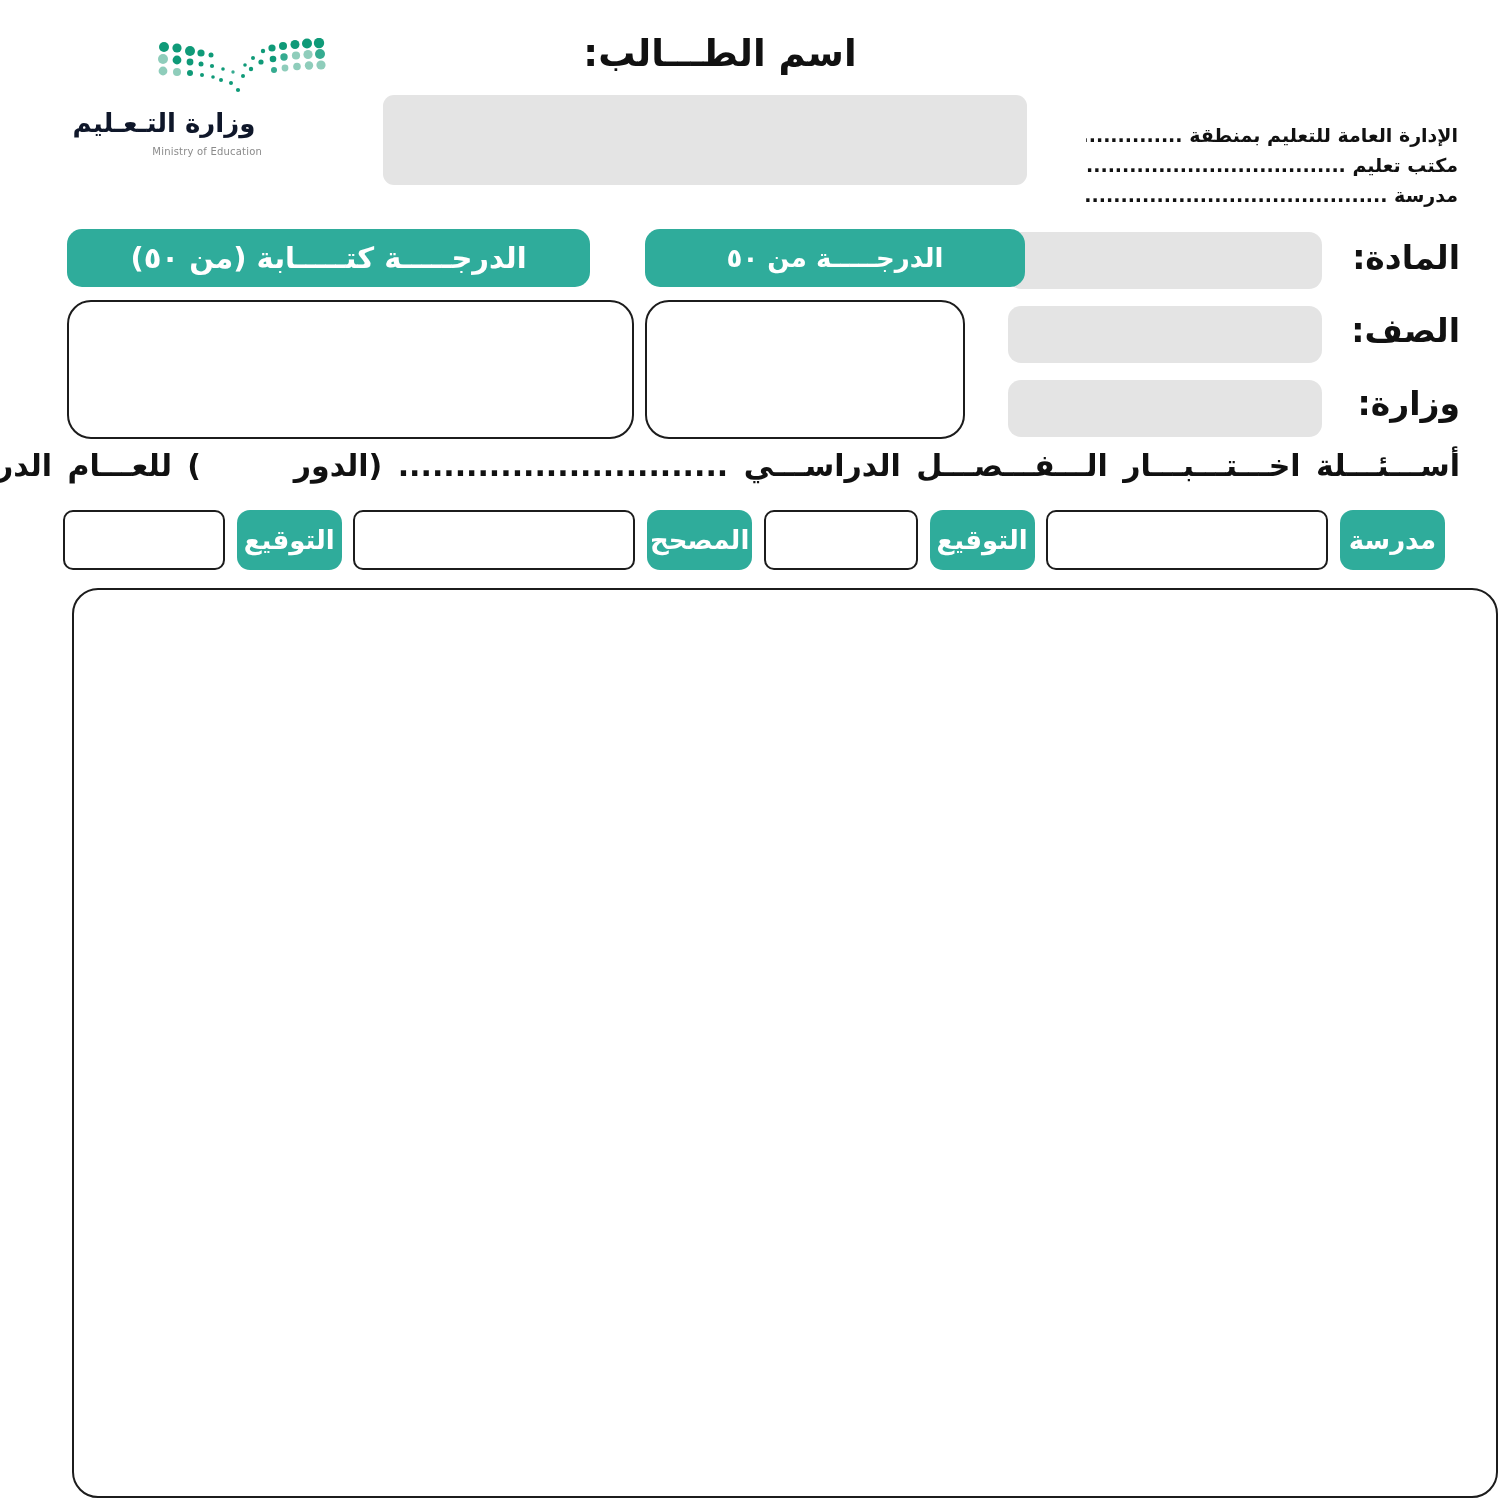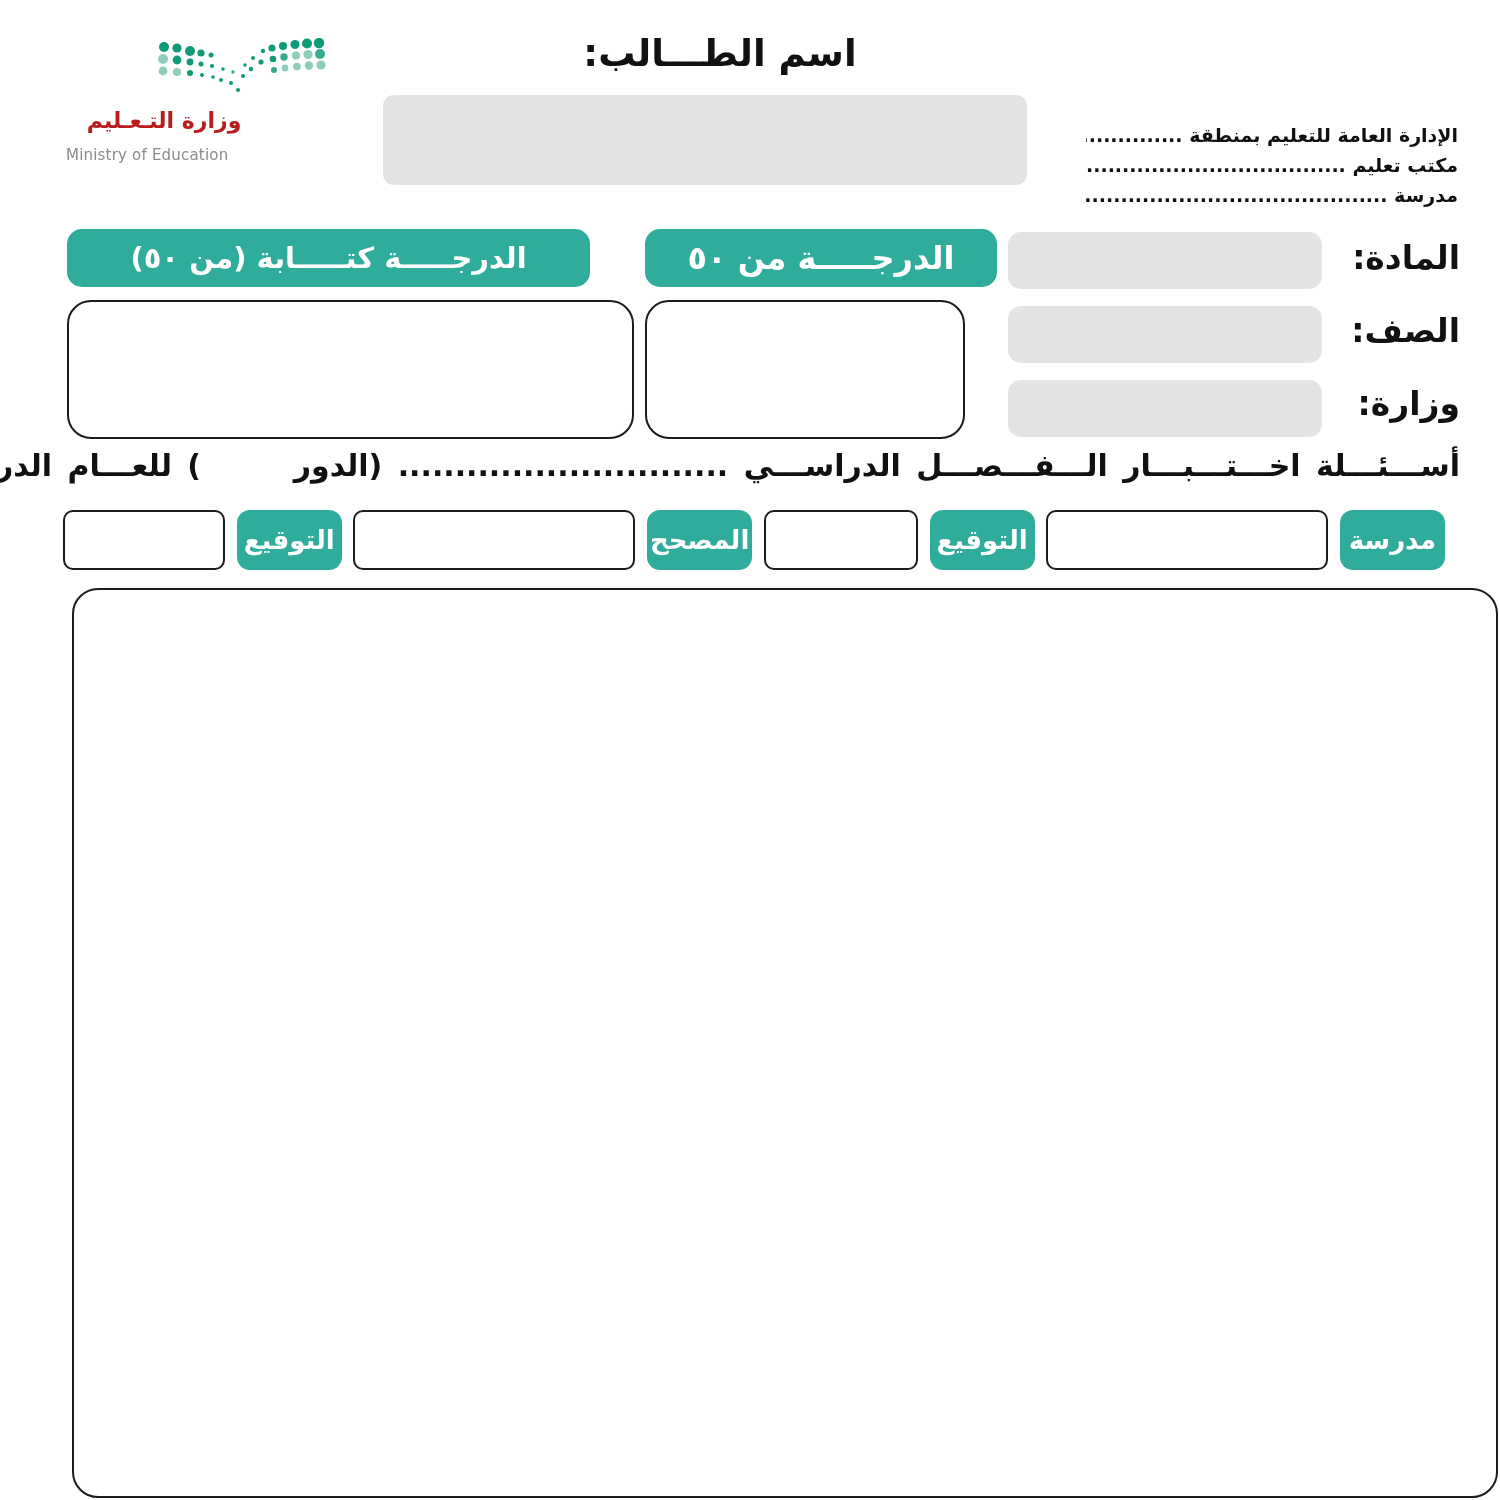--- a/index.html
+++ b/index.html
@@ -4,23 +4,23 @@
 <style>
   html,body{margin:0;padding:0;background:#ffffff;}
   body{width:1500px;height:1500px;overflow:hidden;
        font-family:"DejaVu Sans", sans-serif;color:#111;}
   .page{position:relative;width:1500px;height:1500px;background:#fff;}
   .abs{position:absolute;}
 
   
   .logo-dots{left:150px;top:38px;width:182px;height:60px;}
   .ministry-ar{left:66px;top:108px;width:196px;text-align:center;
-      font-size:22px;font-weight:bold;color:#b91c1c;direction:rtl;white-space:nowrap;}
-  .ministry-en{left:66px;top:146px;width:196px;text-align:left;
-      font-size:15px;color:#8b8b8b;letter-spacing:.2px;white-space:nowrap;}
+      font-size:26px;font-weight:bold;color:#0f172a;direction:rtl;white-space:nowrap;}
+  .ministry-en{left:66px;top:146px;width:196px;text-align:right;
+      font-size:10px;color:#8b8b8b;letter-spacing:.2px;white-space:nowrap;}
 
   .student-label{left:530px;top:32px;width:380px;text-align:center;
       font-size:37px;font-weight:bold;direction:rtl;white-space:nowrap;}
   .student-box{left:383px;top:95px;width:644px;height:90px;
       background:#E4E4E4;border-radius:11px;}
 
   .kingdom-title{right:42px;top:24px;font-size:35px;font-weight:bold;
       direction:rtl;white-space:nowrap;text-align:right;
       text-shadow:0 0 1px #000;}
   .admin-lines{right:42px;top:120px;width:372px;direction:rtl;}
@@ -29,21 +29,21 @@
 
   
   .field-label{font-size:33px;font-weight:bold;direction:rtl;
       text-align:right;right:40px;width:140px;}
   .lbl-subject{top:238px;}  .lbl-class{top:311px;}  .lbl-time{top:384px;}
   .gray-field{left:1008px;width:314px;height:57px;background:#E4E4E4;border-radius:13px;}
   .gf-subject{top:232px;} .gf-class{top:306px;} .gf-time{top:380px;}
 
   .badge{background:#2FAC9B;color:#fff;font-weight:bold;direction:rtl;
       display:flex;align-items:center;justify-content:center;border-radius:15px;}
-  .badge-numeric{left:645px;top:229px;width:352px;height:58px;font-size:32px;}
+  .badge-numeric{left:645px;top:229px;width:380px;height:58px;font-size:26px;}
   .badge-written{left:67px;top:229px;width:523px;height:58px;font-size:29px;}
   .white-box{background:#fff;border:2px solid #1c1c1c;}
   .box-numeric{left:645px;top:300px;width:316px;height:135px;border-radius:24px;}
   .box-written{left:67px;top:300px;width:563px;height:135px;border-radius:24px;}
 
   
   .exam-line{left:60px;top:448px;width:1400px;direction:rtl;text-align:right;
       font-size:30px;font-weight:bold;white-space:nowrap;word-spacing:5px;}
 
   

